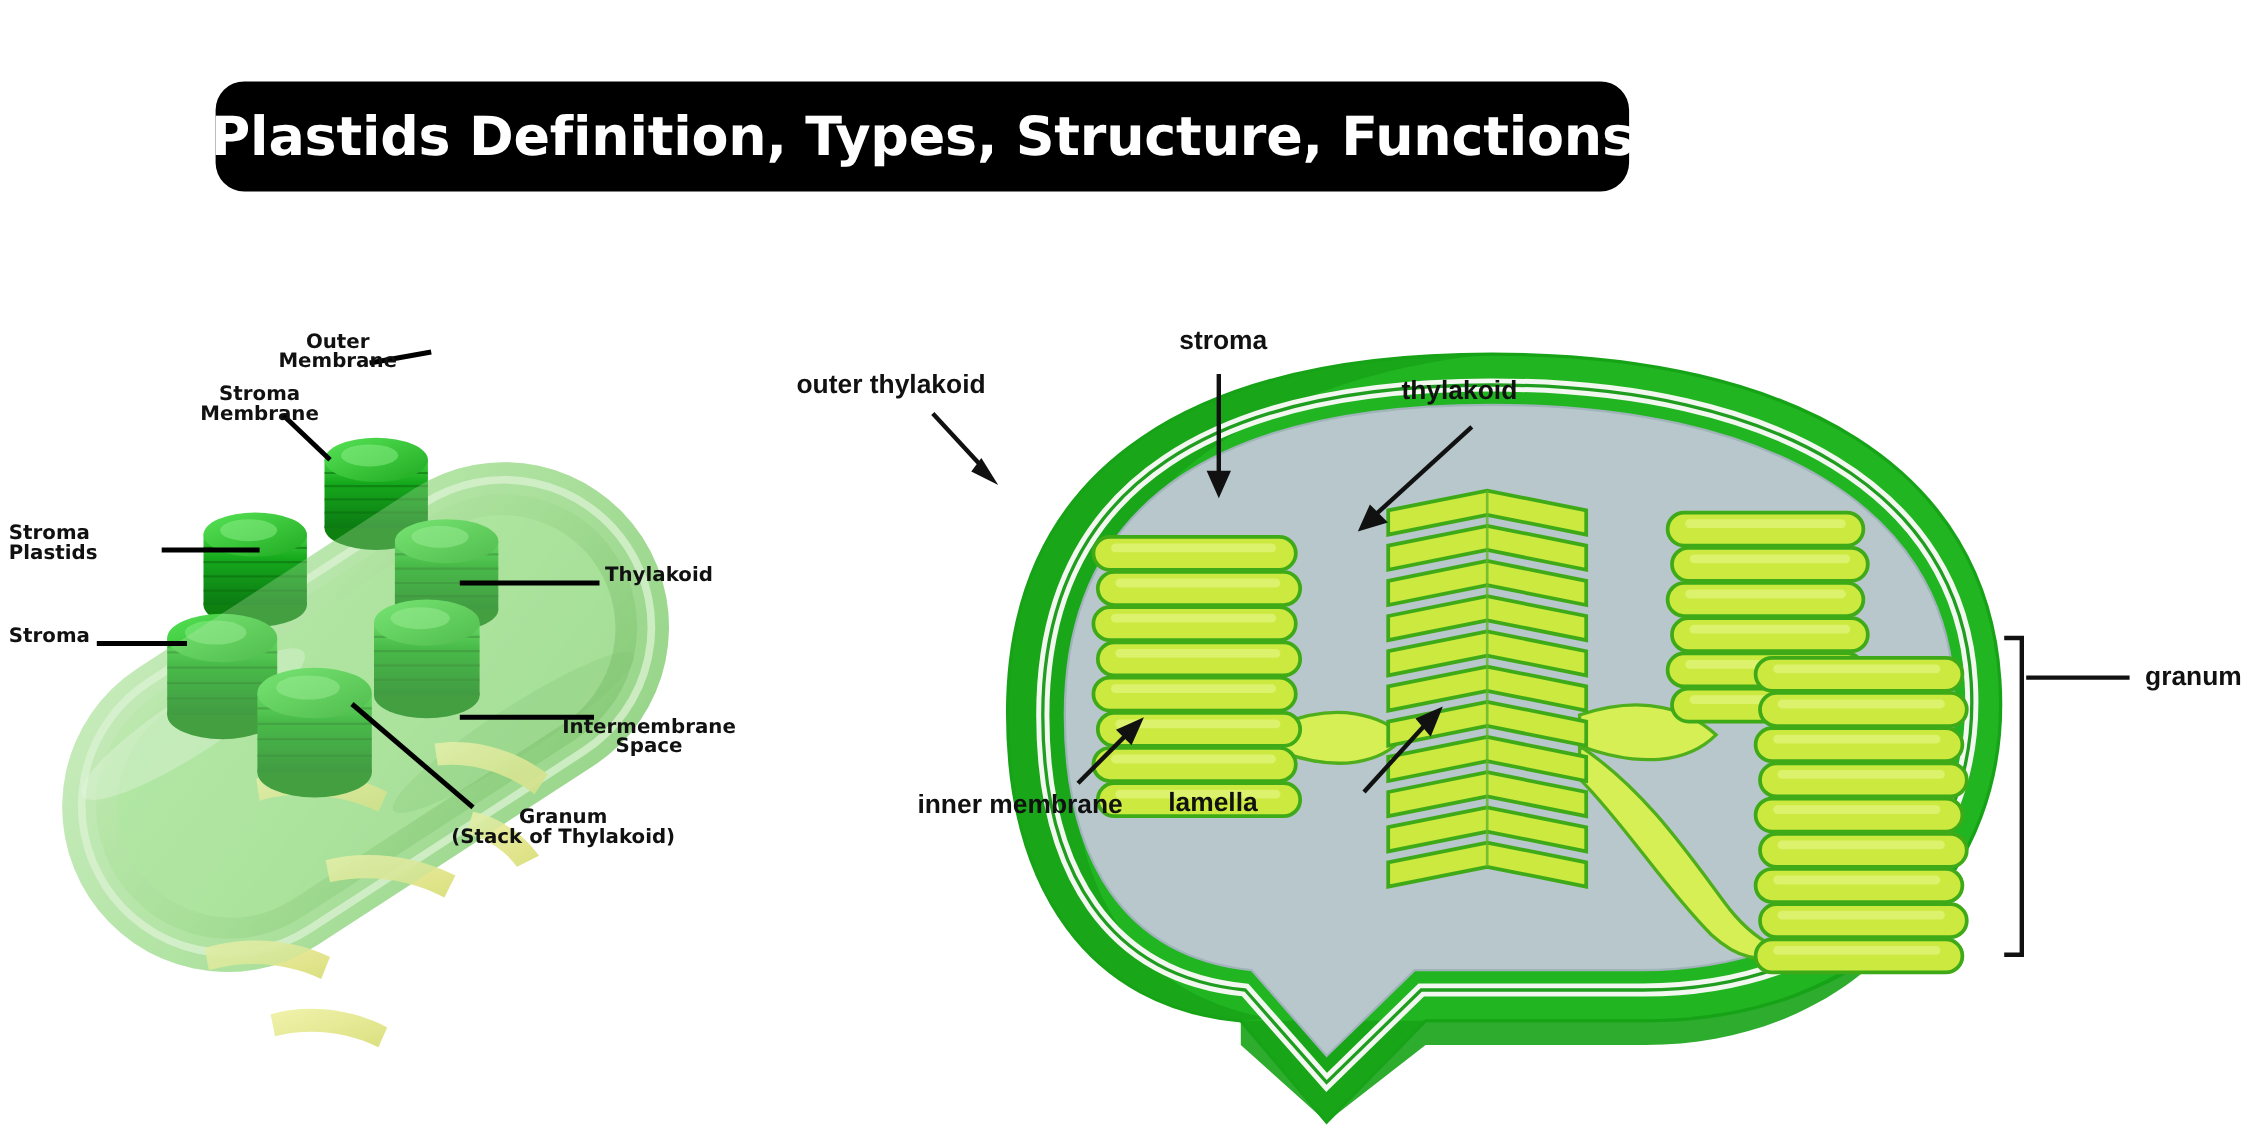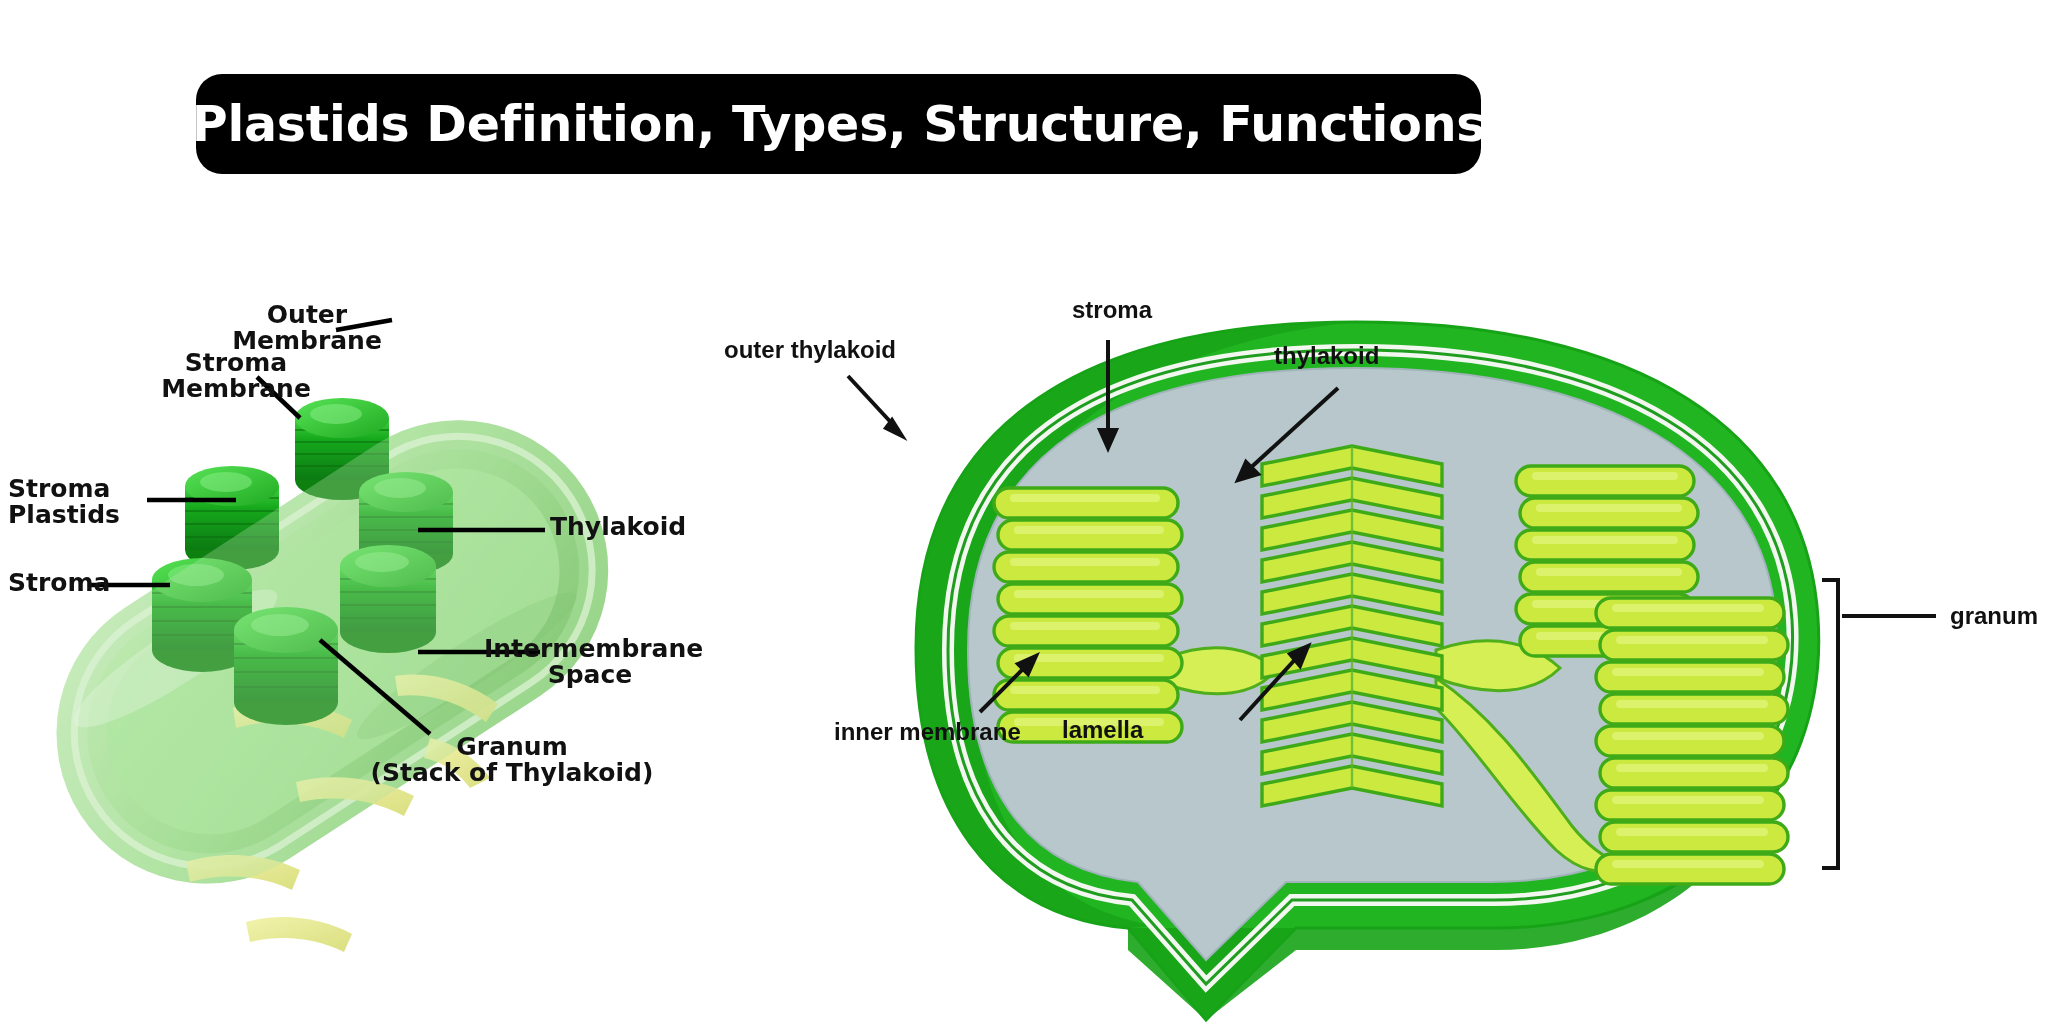--- a/index.html
+++ b/index.html
@@ -20,21 +20,21 @@
     color:#ffffff;font-size:49px;font-weight:bold;letter-spacing:-0.2px;
     font-family:"DejaVu Sans","Liberation Sans",sans-serif;
     white-space:nowrap;
   }
 
   
   #left-panel{position:absolute;left:0px;top:272px;width:672px;height:752px;}
   #right-panel{position:absolute;left:680px;top:272px;width:1368px;height:752px;}
 
   .lbl{position:absolute;color:#111;font-weight:bold;white-space:nowrap;}
-  .lbl.l{font-size:25px;font-family:"DejaVu Sans","Liberation Sans",sans-serif;line-height:1.02;}
+  .lbl.l{font-size:18px;font-family:"DejaVu Sans","Liberation Sans",sans-serif;line-height:1.02;}
   .lbl.r{font-size:24px;font-weight:bold;font-family:"Liberation Sans",sans-serif;}
   .ctr{text-align:center;}
 
   svg{display:block;overflow:visible;}
 </style>
 </head>
 <body>
 
 <div class="stage">
 
@@ -204,21 +204,21 @@
     </div>
 
     <div class="lbl l" style="left:8px;top:298px;">
       <div>Stroma</div>
     </div>
 
     <div class="lbl l" style="left:550px;top:242px;">
       <div>Thylakoid</div>
     </div>
 
-    <div class="lbl l ctr" style="left:484px;top:364px;width:212px;">
+    <div class="lbl l ctr" style="left:484px;top:380px;width:212px;">
       <div>Intermembrane</div>
       <div>Space</div>
     </div>
 
     <div class="lbl l ctr" style="left:352px;top:462px;width:320px;">
       <div>Granum</div>
       <div>(Stack of Thylakoid)</div>
     </div>
   </div>
 

